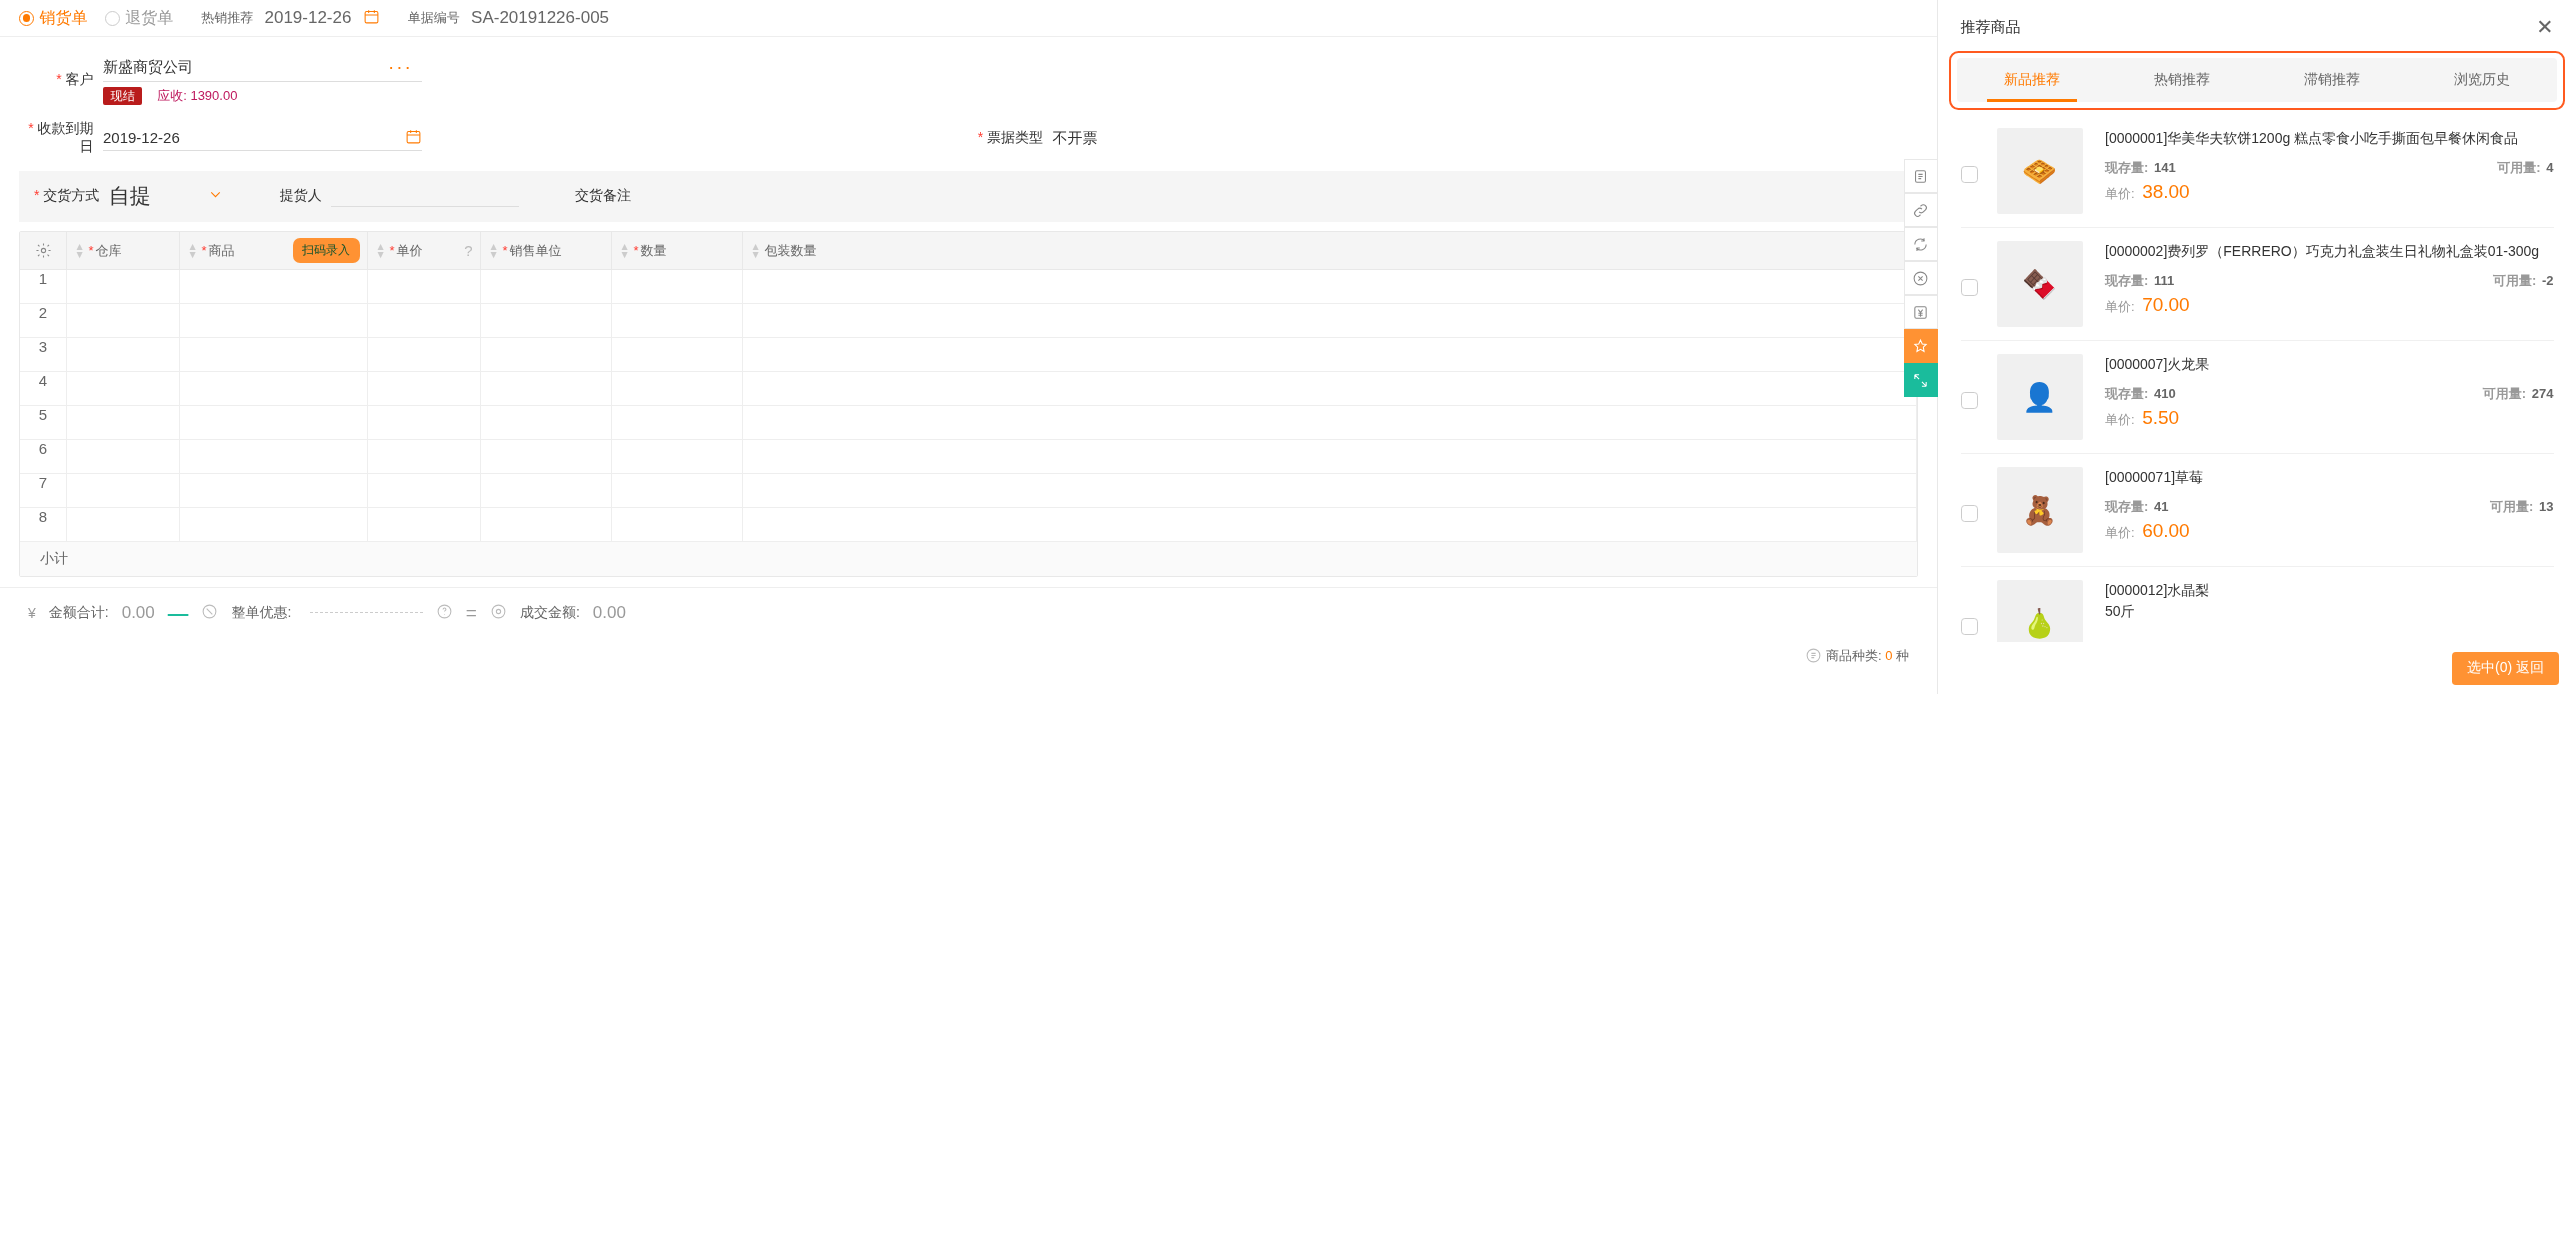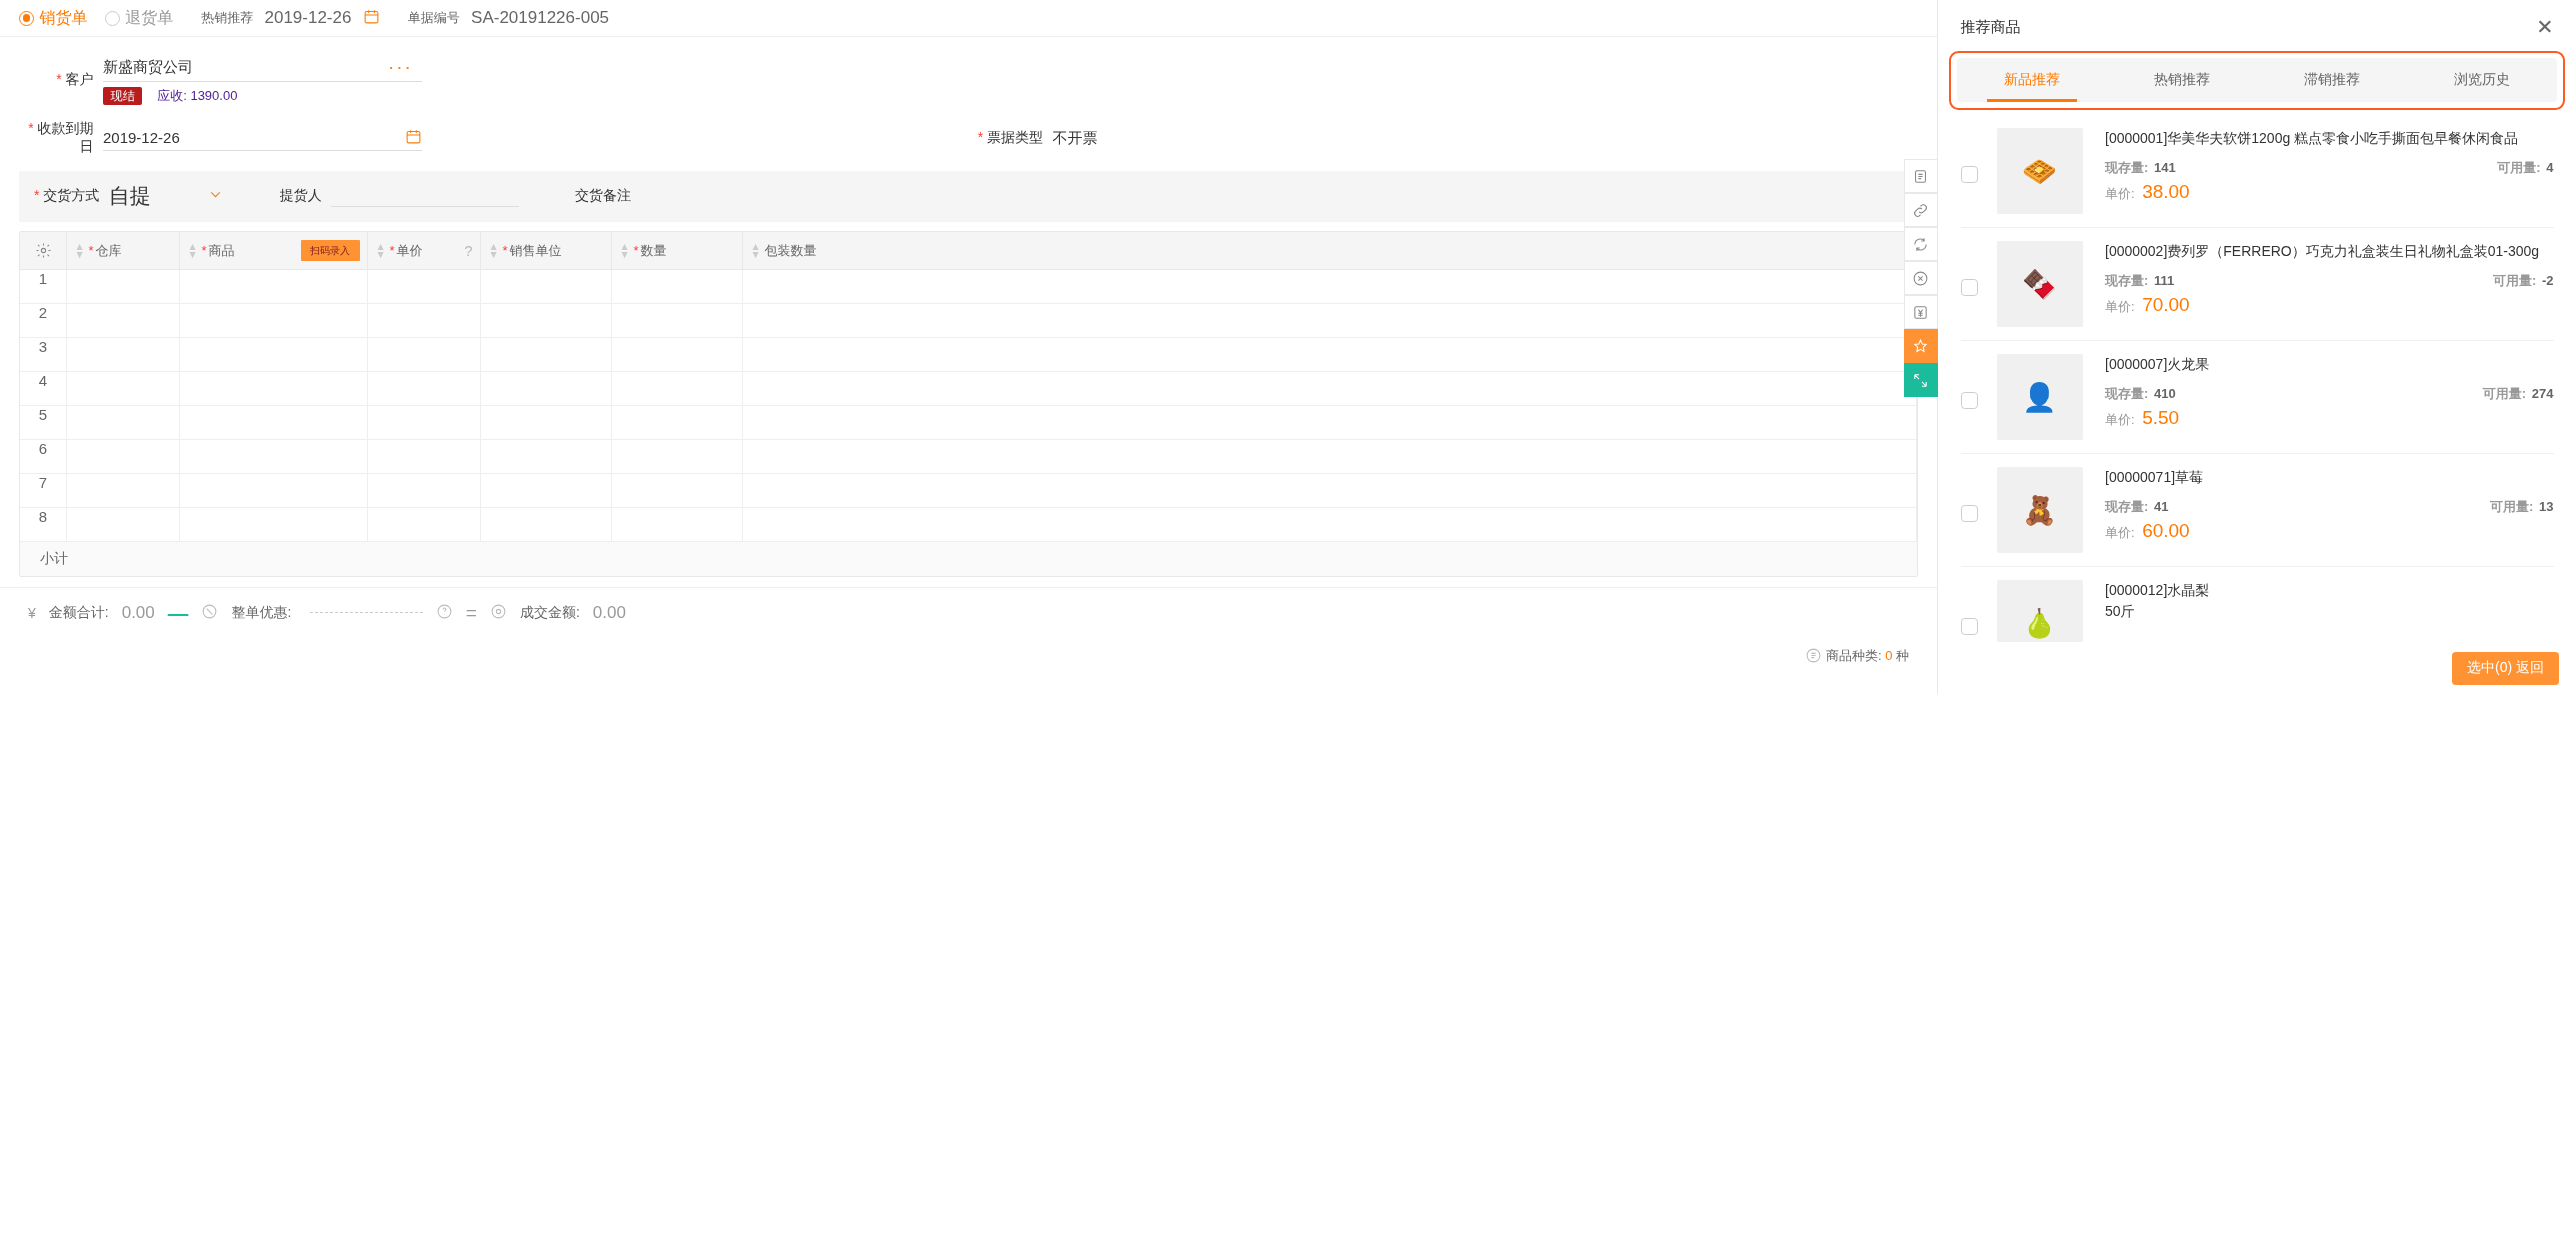--- a/index.html
+++ b/index.html
@@ -19,37 +19,37 @@
 .hd-value { color:#666; font-size:17px; }
 
 .form-area { padding: 17px 19px 0 19px; }
 .form-row { display:flex; align-items:center; margin-bottom: 15px; }
 .form-group { display:flex; align-items:center; flex:1; }
 .form-label { width:84px; text-align:right; color:#333; padding-right:9.4px; font-size:14px;}
 .form-label .star { color:#ff3b30; margin-right:3.8px;}
 .form-input { border-bottom:0.9px solid #ddd; padding:3.8px 5.6px; min-width:188px; font-size:15px; color:#333; }
 .more-dots { color:#ff7a00; font-size:19px; letter-spacing:1.9px; cursor:pointer; padding:0 9.4px;}
 .tag-badge { background:#b91c1c; color:#fff; padding:1.9px 7.5px; border-radius:1.9px; font-size:12.2px; margin-right:5.6px;}
-.receivable { color:#4c1d95; font-size:13px; padding-left:5.6px;}
+.receivable { color:#be185d; font-size:13px; padding-left:5.6px;}
 
 .delivery-bar { background:#f5f5f5; margin:9.4px 19px 0 19px; padding:11.3px 15px; display:flex; align-items:center;}
 
 .table-wrap { margin:9.4px 19px; border:0.9px solid #e8e8e8; border-radius:1.9px;}
 .thead { display:flex; background:#f5f5f5; border-bottom:0.9px solid #e8e8e8; height:38px; align-items:center;}
 .cell { border-right:0.9px solid #e8e8e8; height:100%; display:flex; align-items:center; padding:0 7.5px; color:#666; font-size:13px;}
 .cell:last-child { border-right:none;}
 .c-gear { width:47px; justify-content:center; font-size:15px; color:#888;}
 .c-wh { width:113px; }
 .c-prod { width:188px; }
 .c-price { width:113px; }
 .c-unit { width:131px; }
 .c-qty { width:131px; }
 .c-pkg { flex:1; }
 .sort-ic { color:#ccc; font-size:10.3px; line-height:7.5px; display:inline-flex; flex-direction:column; margin-right:3.8px;}
-.scan-btn { background:#ff9233; color:#7f1d1d; padding:3.8px 9.4px; border-radius:1px; font-size:10px; margin-left:auto;}
+.scan-btn { background:#ff9233; color:#14532d; padding:3.8px 9.4px; border-radius:7px; font-size:12px; margin-left:auto;}
 .help-ic { color:#bbb; margin-left:auto; font-size:15px;}
 .star-c { color:#ff3b30; margin-right:1.9px;}
 
 .tbody .row { display:flex; height:34px; border-bottom:0.9px solid #eee; align-items:center;}
 .row-num { width:47px; text-align:center; color:#666; font-size:15px;}
 .row-cell { border-right:0.9px solid #eee; height:100%;}
 .subtotal-row { display:flex; height:34px; background:#fafafa; align-items:center;}
 .subtotal-label { width:68px; text-align:center; color:#666; font-size:14px;}
 
 .totals-bar { display:flex; align-items:center; padding:13px 28px; border-top:0.9px solid #eee; gap:13px;}

